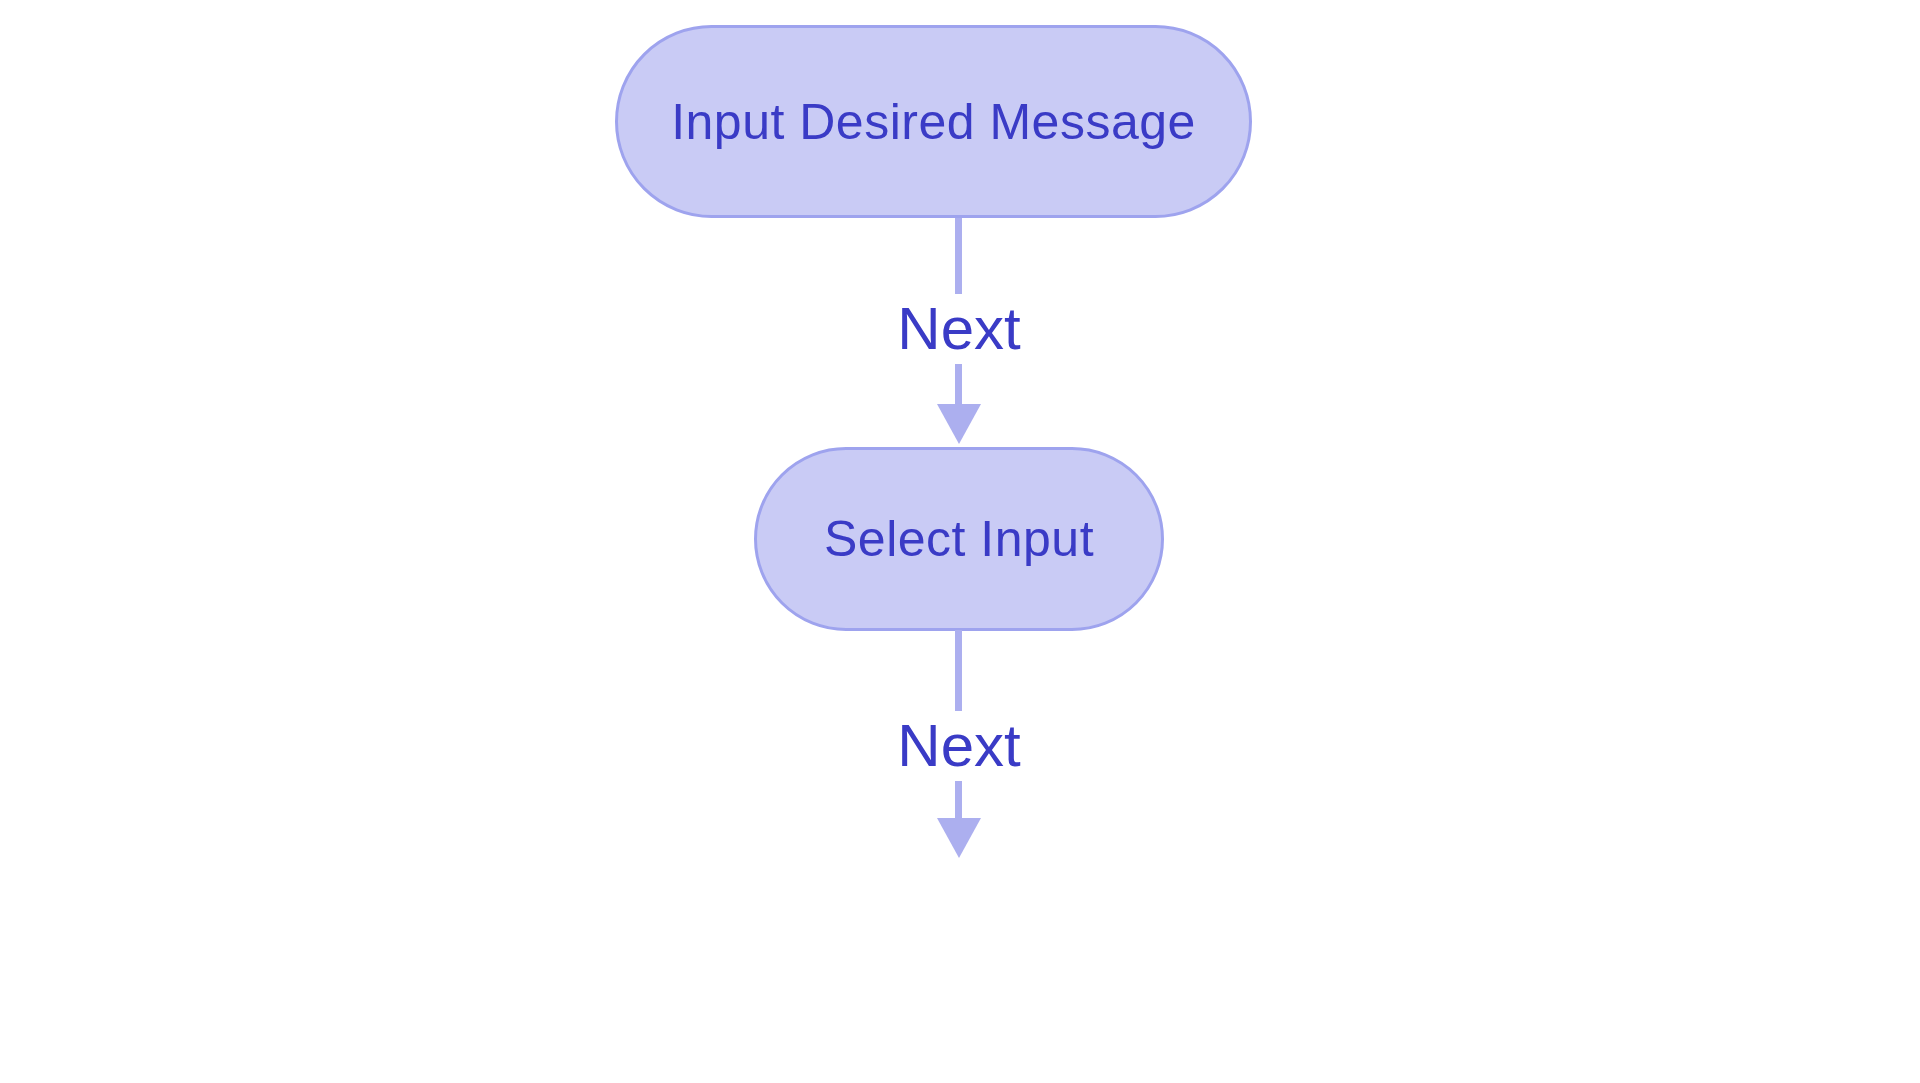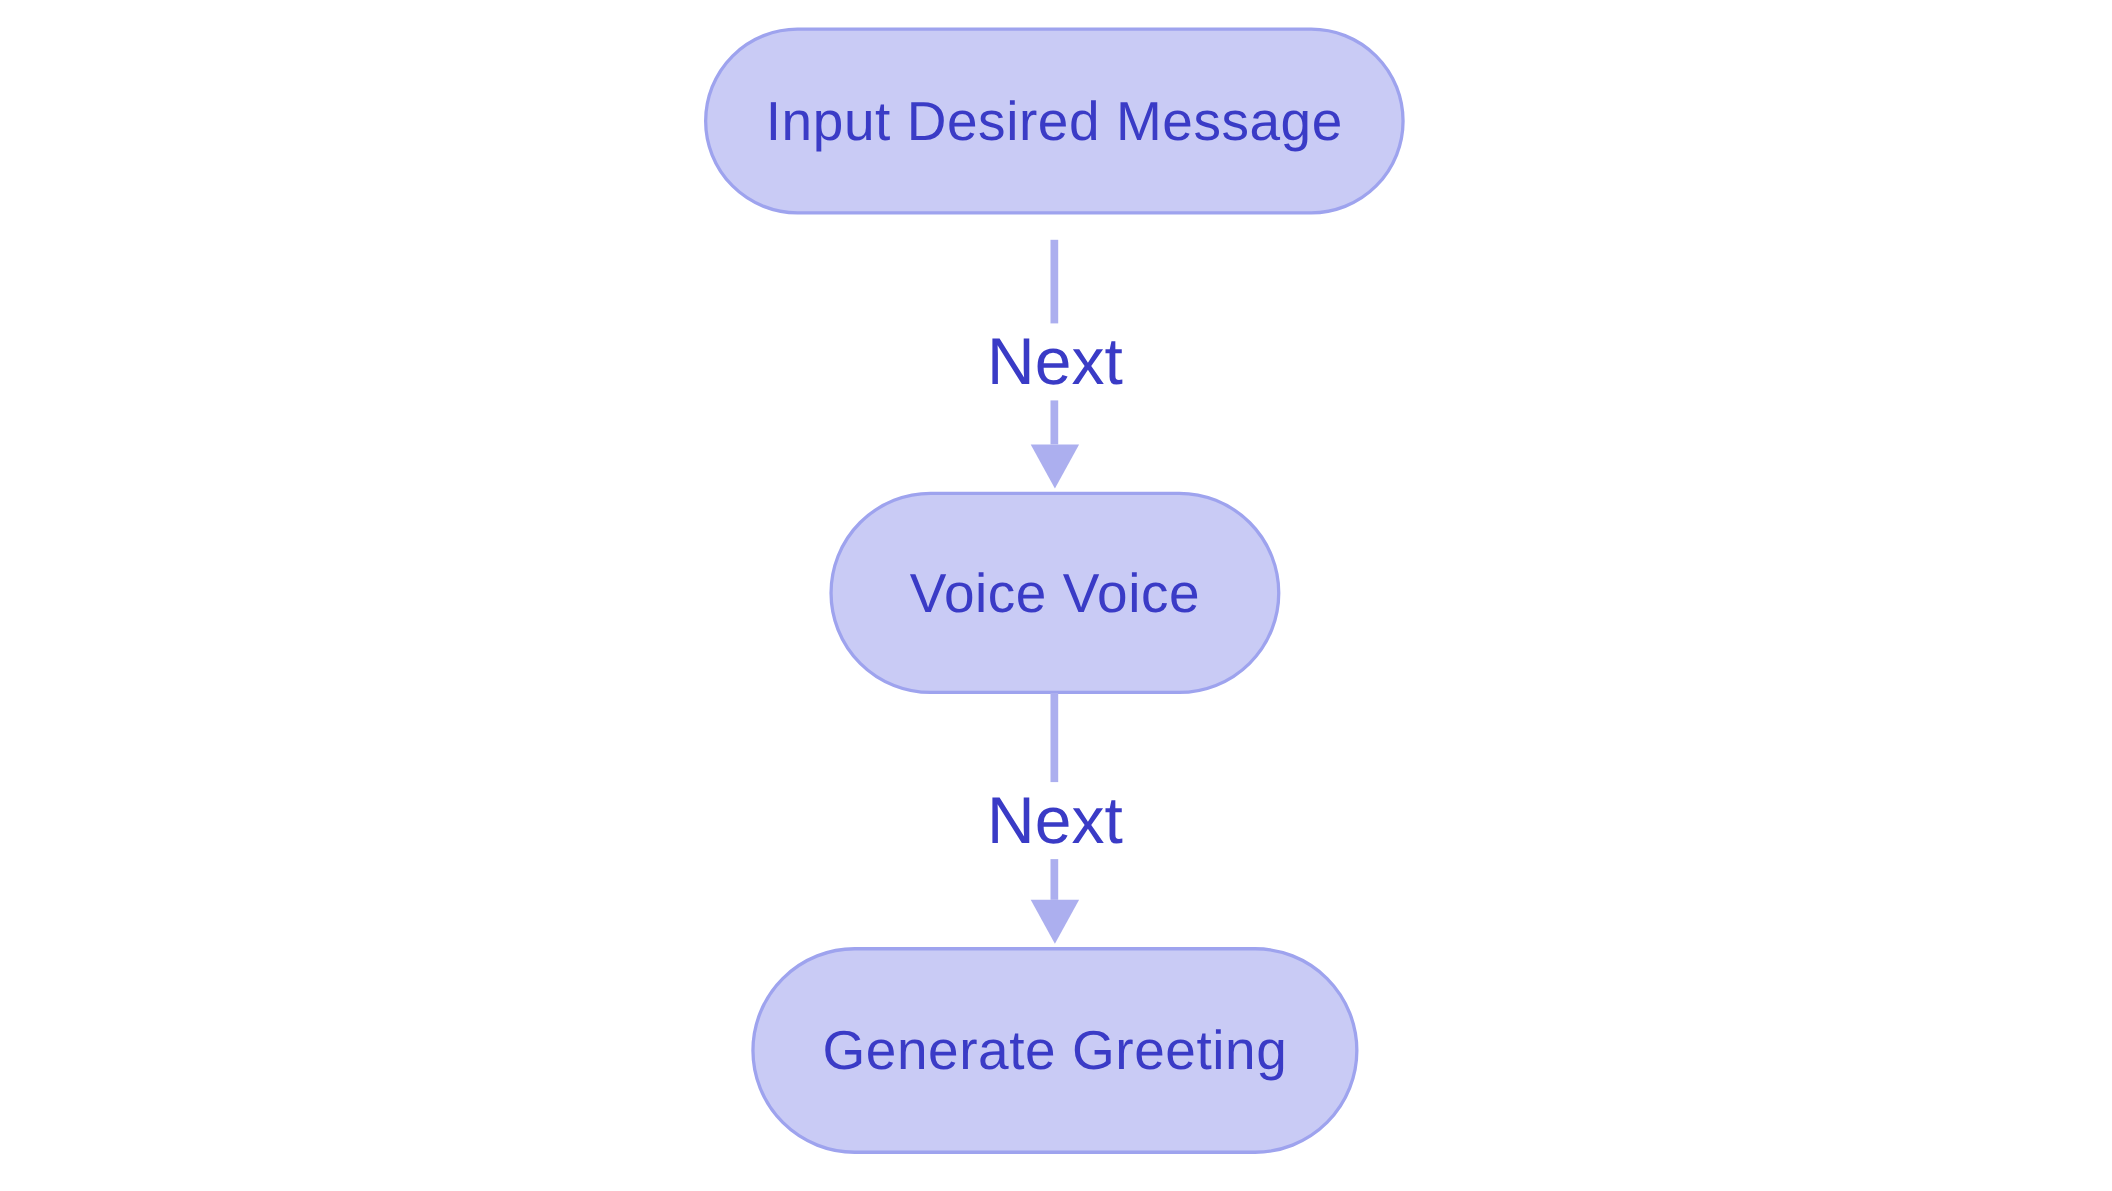--- a/index.html
+++ b/index.html
@@ -59,21 +59,21 @@
     transform: translate(-50%, -50%);
     background: var(--background);
     color: var(--label-text);
     font-size: 60px;
     line-height: 1.1;
     padding: 2px 8px;
     white-space: nowrap;
     z-index: 2;
   }
   
-  #node-0 { left: 640px; top: 25px;  width: 637px; height: 170px; text-align: center; }
+  #node-0 { left: 615px; top: 25px;  width: 637px; height: 193px; text-align: center; }
   #node-1 { left: 754px; top: 447px; width: 410px; height: 184px; }
   #node-2 { left: 683px; top: 861px; width: 552px; height: 188px; }
   
   #edge-line-0      { left: 955px; top: 218px; height: 186px; }
   #edge-arrowhead-0 { left: 937px; top: 404px; }
   #edge-label-0     { left: 959px; top: 329px; }
   #edge-line-1      { left: 955px; top: 630px; height: 188px; }
   #edge-arrowhead-1 { left: 937px; top: 818px; }
   #edge-label-1     { left: 959px; top: 746px; }
 </style>
@@ -84,24 +84,21 @@
 
   <div id="node-0" class="node">
     <span class="node-label">Input Desired Message</span>
   </div>
 
   <div id="edge-line-0" class="edge-line"></div>
   <div id="edge-arrowhead-0" class="edge-arrowhead"></div>
   <div id="edge-label-0" class="edge-label">Next</div>
 
   <div id="node-1" class="node">
-    <span class="node-label">Voice Voice</span>
+    <span class="node-label">Select Input</span>
   </div>
 
   <div id="edge-line-1" class="edge-line"></div>
   <div id="edge-arrowhead-1" class="edge-arrowhead"></div>
   <div id="edge-label-1" class="edge-label">Next</div>
 
-  <div id="node-2" class="node">
-    <span class="node-label">Generate Greeting</span>
-  </div>
 
 </div>
 
 </body></html>

